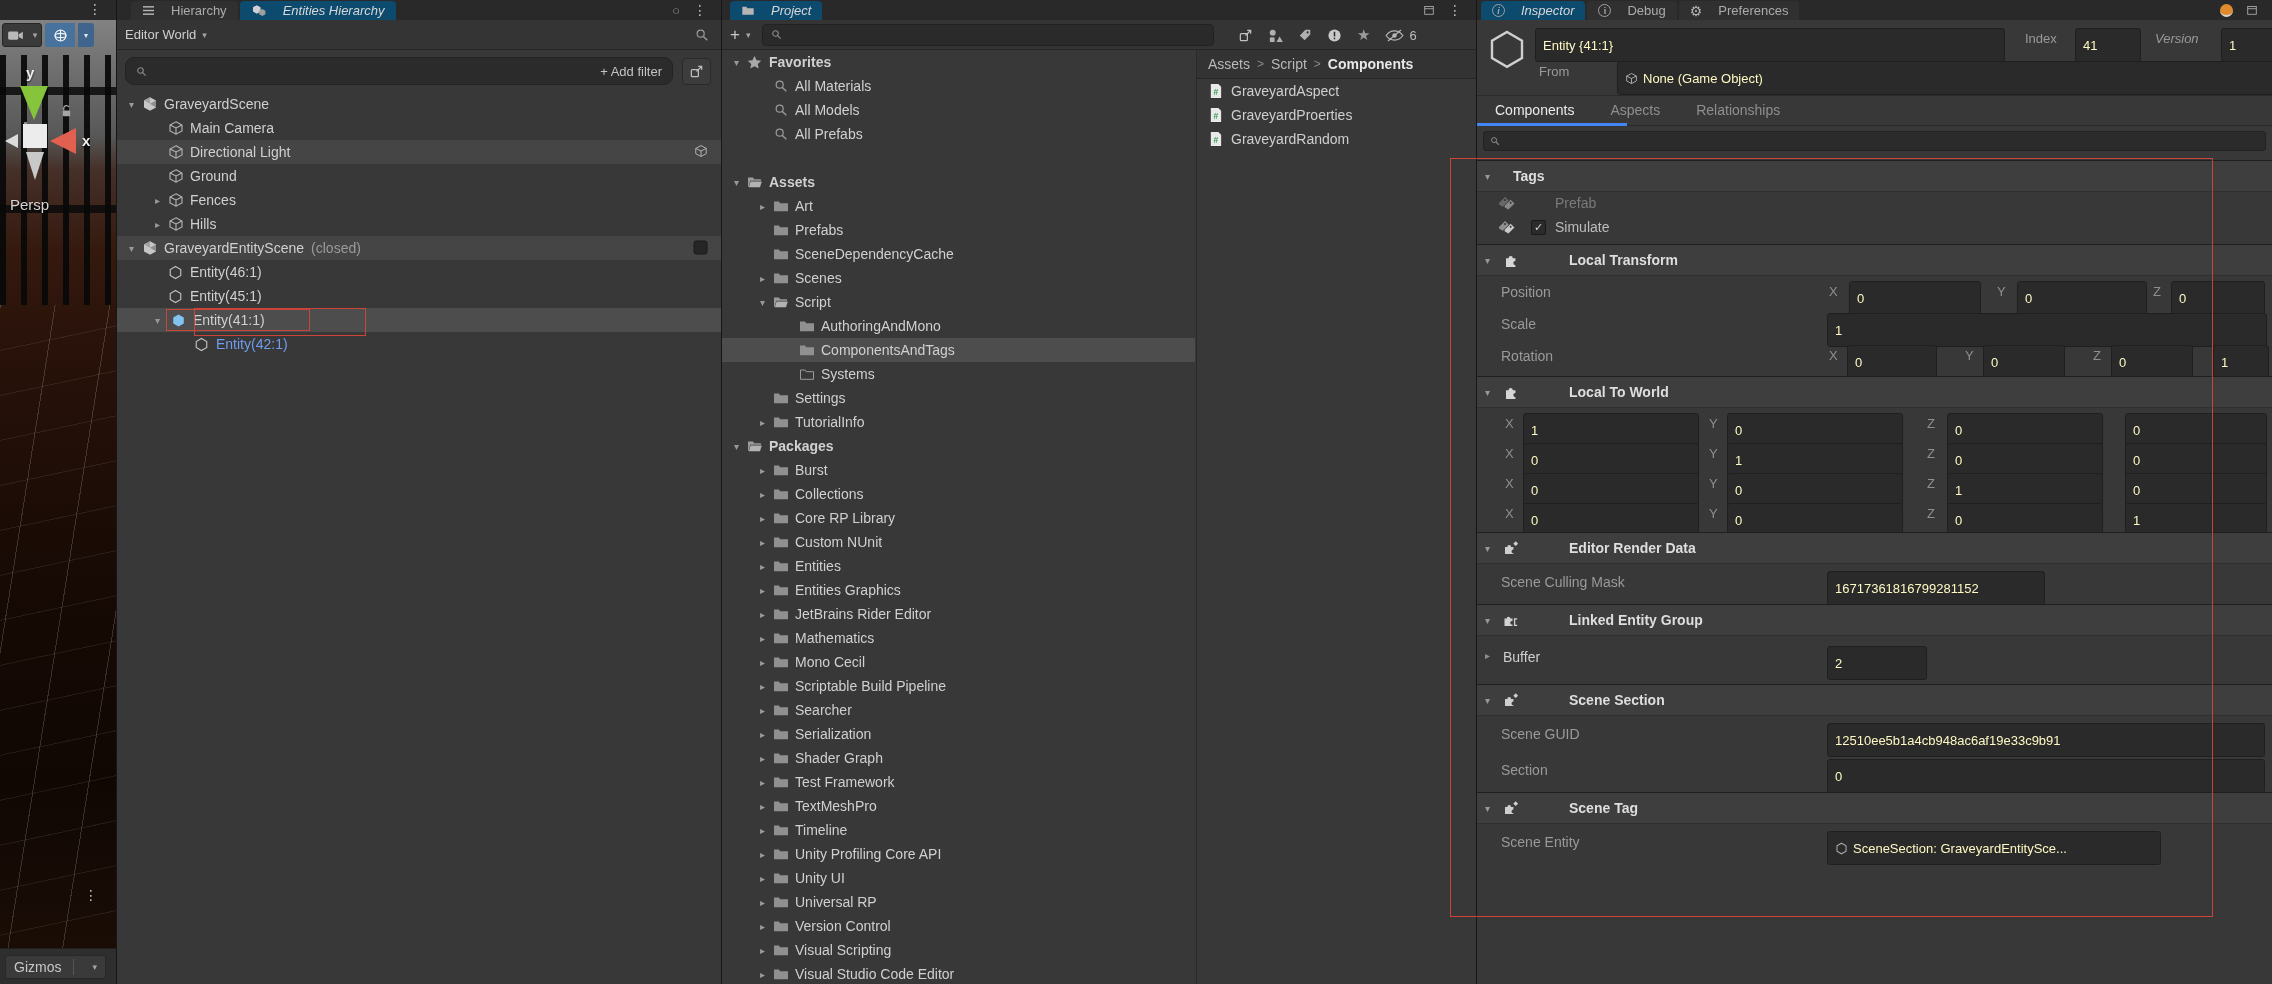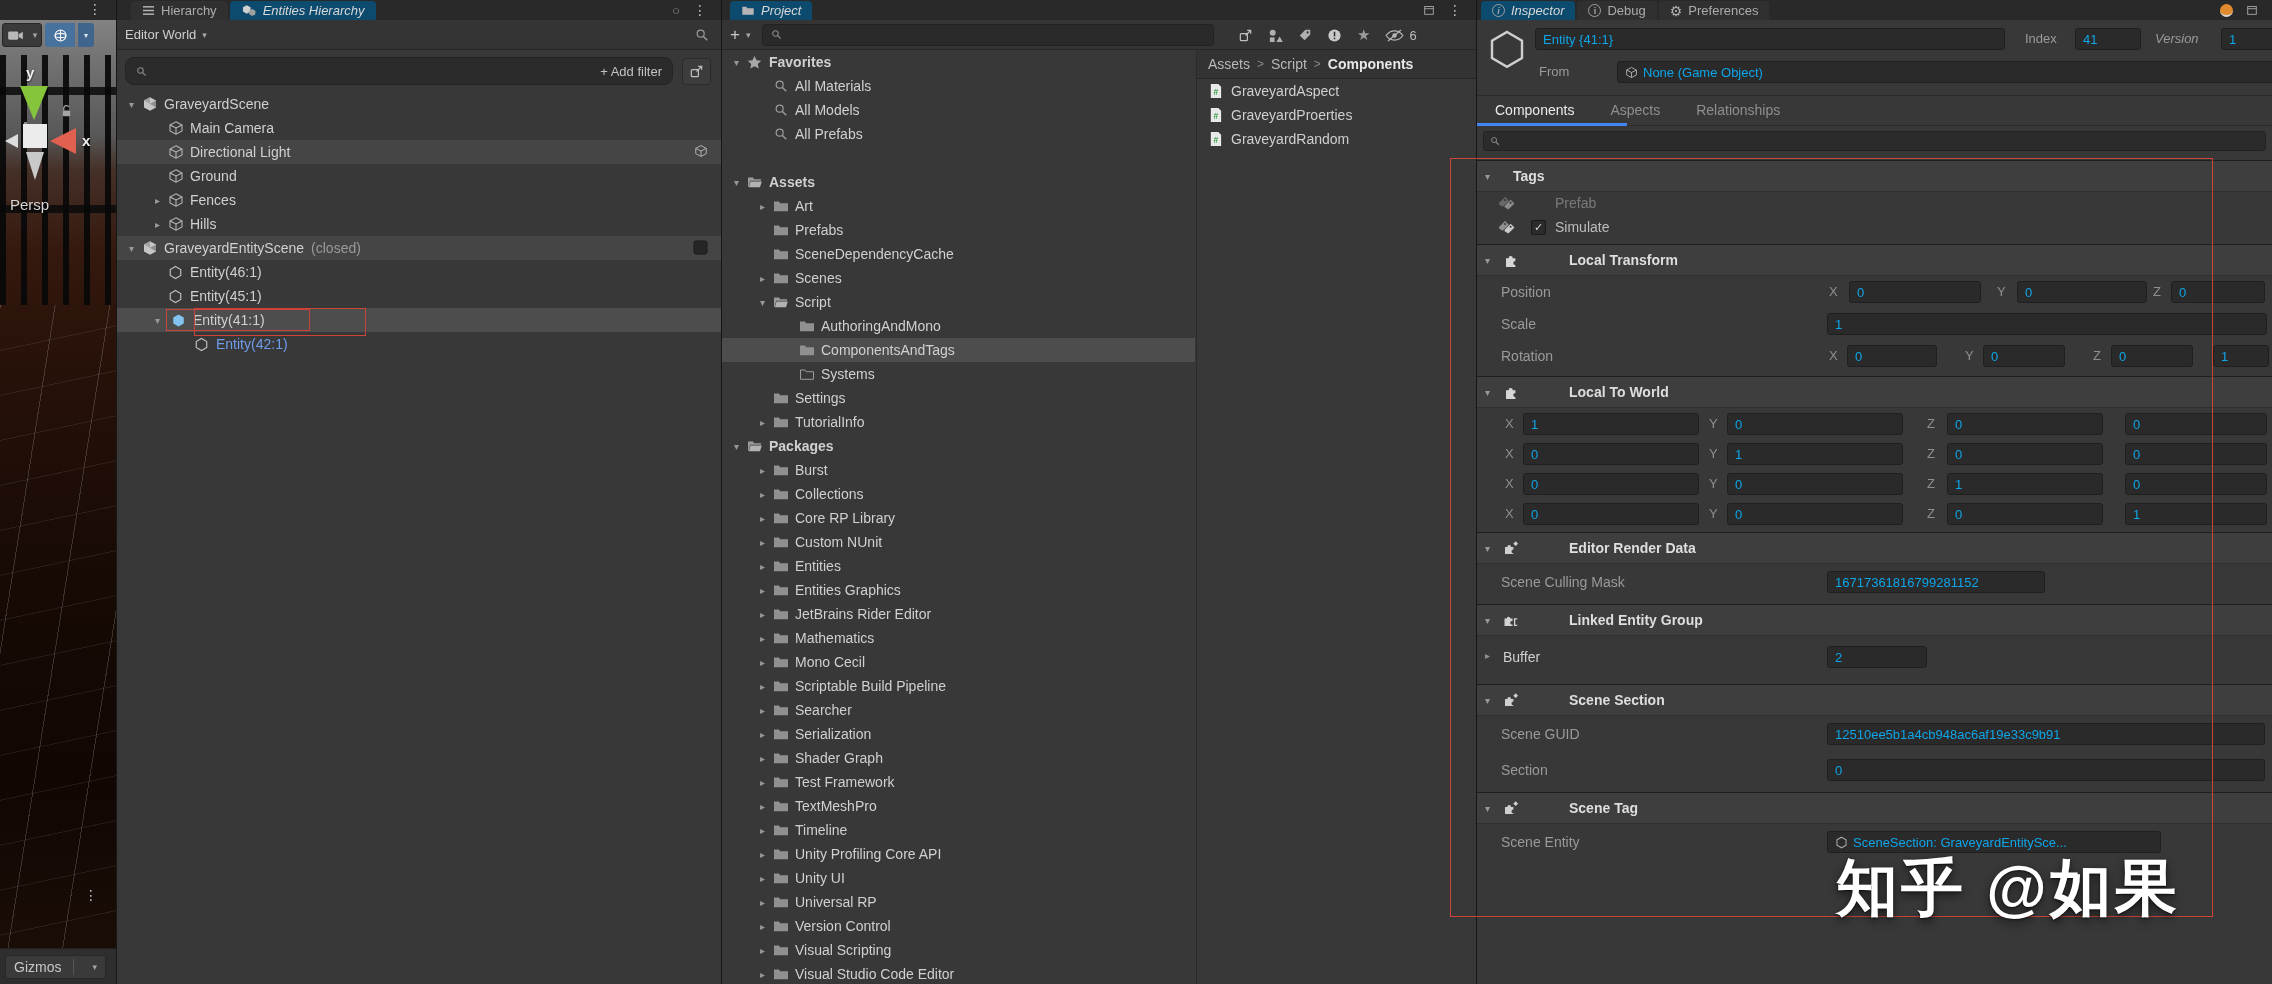--- a/index.html
+++ b/index.html
@@ -7,21 +7,21 @@
   #root { position:relative; width:2272px; height:984px; overflow:hidden;
           background:#383838; color:#d2d2d2;
           font-family:"Liberation Sans","DejaVu Sans",sans-serif; font-size:14px; }
   .panel { position:absolute; top:0; bottom:0; background:#383838; }
   #scene-strip { left:0; width:117px; background:#3a3a3a; border-right:1px solid #161616; }
   #hierarchy-panel { left:117px; width:605px; border-right:1px solid #161616; }
   #project-panel { left:722px; width:755px; border-right:1px solid #161616; }
   #inspector-panel { left:1477px; width:795px; overflow:hidden; }
 
   .tabbar { position:relative; height:20px; background:#292929; display:flex; align-items:flex-end; }
-  .tab { height:19px; display:flex; align-items:center; gap:6px; padding:0 11px; font-size:13px;
+  .tab { height:19px; display:flex; align-items:center; gap:16px; padding:0 11px; font-size:13px;
          color:#ababab; background:#303030; border-radius:4px 4px 0 0; margin-right:2px; white-space:nowrap; }
   .tab.active { background:#0c4a6e; color:#d8d8d8;font-style:italic; }
   .tabbar-right { position:absolute; right:14px; top:1px; display:flex; gap:13px; align-items:center; height:18px; }
   .kebab { color:#bdbdbd; font-size:14px; line-height:1; }
   .spinner { color:#9a9a9a; font-size:13px; line-height:1; }
 
   .toolbar { position:relative; height:30px; background:#343434; border-bottom:1px solid #262626;
              display:flex; align-items:center; padding:0 8px; font-size:13px; color:#cfcfcf; }
   .caret { font-size:9px; color:#a5a5a5; margin-left:6px; }
   .icon { display:inline-flex; align-items:center; justify-content:center; line-height:0; }
@@ -58,21 +58,21 @@
 
   .proj-search { width:452px; height:22px; border-radius:4px; background:#2a2a2a; border:1px solid #222;
                  display:flex; align-items:center; padding:0 8px; margin-left:12px; }
   .proj-icons { position:absolute; left:516px; top:0; height:30px; display:flex; gap:15px; align-items:center; }
   .count-badge { font-size:13px; color:#bdbdbd; margin-left:-10px; }
 
   
   .insp-header { position:relative; height:76px; border-bottom:1px solid #2b2b2b; }
   .lblmut { color:#9a9a9a; font-size:13px; position:absolute; }
   .fieldbox { position:absolute; height:22px; background:#2a2a2a; border:1px solid #1f1f1f; border-radius:3px;
-              display:flex; align-items:center; gap:5px; padding:4px 7px; font-size:13px; color:#0ea5e9;
+              display:flex; align-items:center; gap:5px; padding:16px 7px; font-size:13px; color:#fef9c3;
               white-space:nowrap; overflow:hidden; }
   .subtabs { position:relative; height:30px; border-bottom:1px solid #2a2a2a; display:flex; align-items:flex-end;
              padding:0 0 7px 18px; gap:36px; }
   .subtab { font-size:14px; color:#8f8f8f; }
   .subtab.active { color:#eaeaea; }
   .subtab-underline { position:absolute; left:0; bottom:-1px; width:150px; height:3px; background:#4285f4; }
   .insp-search { height:30px; display:flex; align-items:center; padding:0 6px; }
   .insp-search .inp { flex:1; height:20px; background:#2b2b2b; border:1px solid #222; border-radius:3px;
                       display:flex; align-items:center; padding:0 6px; }
   #insp-sections { position:absolute; left:0; right:0; top:156px; }
@@ -1247,14 +1247,13 @@
               </svg>
             </span>
             <span>SceneSection: GraveyardEntitySce...</span>
           </div>
         </div>
       </div>
   </div>
 
   <div class="red-rect" style="left:194px;top:308px;width:172px;height:28px;"></div>
   <div class="red-rect" style="left:1450px;top:158px;width:763px;height:759px;"></div>
-  <div id="watermark">知乎 @如果</div>
 </div>
 
 </body></html>

